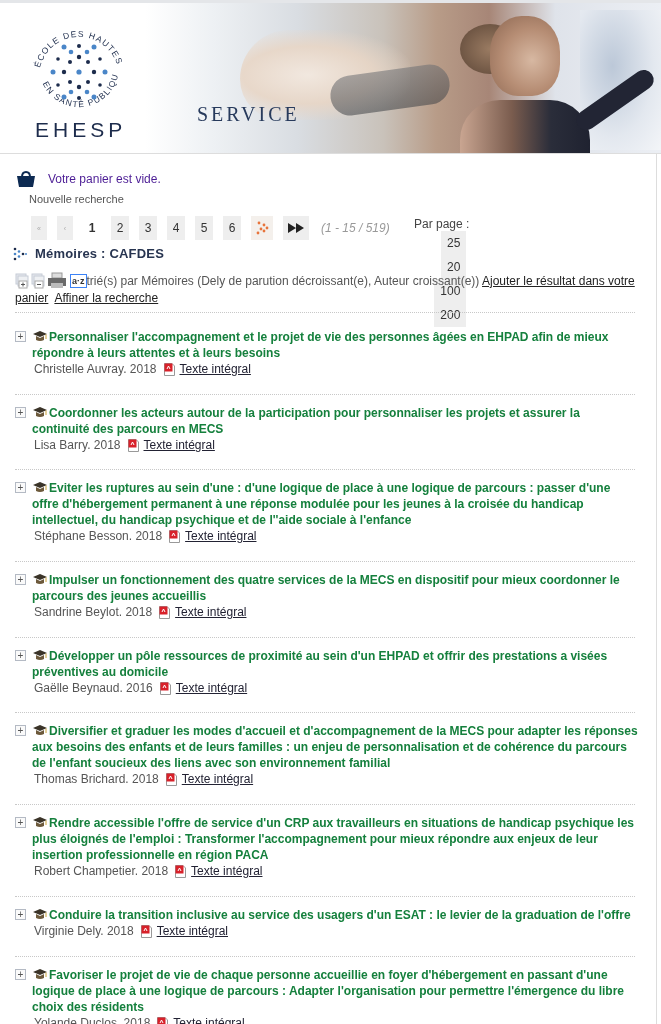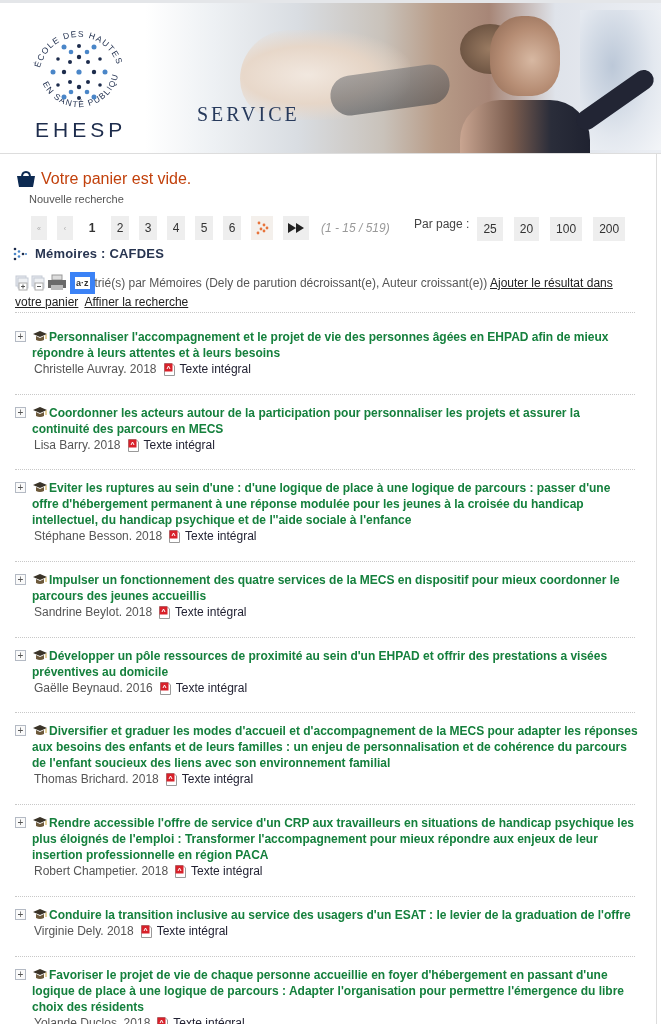--- a/index.html
+++ b/index.html
@@ -27,59 +27,59 @@
     background: radial-gradient(ellipse at 50% 50%, #9a7b62 0%, #6f5644 70%); }
   .photo-body { position:absolute; left: 0; top: 90px; width: 130px; height: 60px; border-radius: 40px 40px 0 0;
     background: linear-gradient(90deg,#c9a591 0%, #7a5c4e 40%, #2a2d3a 70%, #1f2230 100%); }
   .photo-arm { position:absolute; left: 570px; top: 90px; width: 90px; height: 20px; background:#222534; transform: rotate(-35deg); border-radius: 10px; }
   .photo-board { position:absolute; left: 580px; top: 10px; width: 81px; height: 140px;
     background: radial-gradient(ellipse at 40% 40%, #bcc8d8 0%, #e3e8ef 60%, #f3f5f8 100%); }
 
   
   .basket { position: absolute; left: 16px; top: 170px; display: flex; align-items: center; }
   .basket-icon { width: 20px; height: 18px; }
-  .basket-text { margin-left: 5px; font-size: 16px; color: #c2410c; }
+  .basket-text { margin-left: 12px; font-size: 12px; color: #4c1d95; }
   .new-search { position: absolute; left: 29px; top: 193px; font-size: 11px; color: #555; }
 
   
   .pager { position: absolute; left: 31px; top: 215px; height: 26px; display: flex; align-items: center; }
   .pbtn { height: 24px; background: #eeeeee; color: #333; font-size: 12px; display: flex; align-items: center; justify-content: center; margin-right: 10px; }
   .pbtn.small { width: 16px; color: #aaa; font-size: 7px; }
   .pbtn.num { width: 18px; }
   .pbtn.num.current { background: transparent; font-weight: bold; color: #333; }
   .pbtn.dots { width: 22px; background: #f4f0ec; }
   .pbtn.ff { width: 26px; background: #eeeeee; }
   .range { font-style: italic; color: #999; font-size: 12px; margin-left: 2px; }
-  .perpage { position: absolute; left: 414px; top: 217px; display: flex; align-items: flex-start; }
+  .perpage { position: absolute; left: 414px; top: 217px; display: flex; align-items: flex-end; flex-direction: column; }
   .perpage-label { font-size: 12px; color: #444; margin-right: 8px; }
   .pp-btn { height: 24px; background: #eeeeee; color: #333; font-size: 12px; display: flex; align-items: center; justify-content: center; margin-right: 11px; padding: 0 6px; }
 
   
   .section-title { position: absolute; left: 13px; top: 246px; display: flex; align-items: center; }
   .section-title .t { font-size: 13px; font-weight: bold; color: #273450; margin-left: 8px; letter-spacing: .2px; }
 
   
   .tools { position: absolute; left: 15px; top: 272px; width: 625px; font-size: 12px; line-height: 17px; color: #555; }
   .tool-icon { display: inline-block; vertical-align: -4px; margin-right: 1px; }
-  .az { display: inline-block; border: 5px solid #3b82f6; font-size: 9px; font-weight: bold; color: #333; padding: 0 1px; line-height: 12px; vertical-align: 1px; margin-left: 2px;}
+  .az { display: inline-block; border: 1px solid #3b82f6; font-size: 9px; font-weight: bold; color: #333; padding: 0 1px; line-height: 12px; vertical-align: 1px; margin-left: 2px;}
   a.lnk { color: #222; text-decoration: underline; }
 
   
   .vline { position: absolute; left: 656px; top: 154px; width: 1px; height: 870px; background: #ddd; }
 
   
   .result { position: absolute; left: 15px; width: 625px; }
   .result-sep { position: absolute; left: 15px; width: 620px; height: 0; border-top: 1px dotted #c8c8c8; }
   .r-head { display: flex; align-items: flex-start; }
   .expand { width: 11px; height: 11px; border: 1px solid #b4bac4; color: #555; font-size: 10px; line-height: 9px; text-align: center; margin-top: 2px; margin-right: 6px; flex: none; background: #fafafa; }
   .cap-icon { flex: none; width: 16px; height: 14px; margin-right: 1px; margin-top: 0px; }
   .r-title { font-size: 12px; font-weight: bold; color: #15803d; line-height: 16px; text-indent: 0; }
   .r-meta { font-size: 12px; color: #555; line-height: 16px; padding-left: 19px; display: flex; align-items: center; }
   .pdf-icon { width: 11px; height: 13px; margin: 0 5px 0 7px; flex: none; }
-  .r-meta a { color: #223; }
+  .r-meta a { color: #223; text-decoration: underline; }
 </style>
 </head>
 <body>
 
 <div class="banner">
   <div class="topline"></div>
   <div class="photo-board"></div>
   <div class="photo-hand"></div>
   <div class="photo-keyboard"></div>
   <div class="photo-person">

